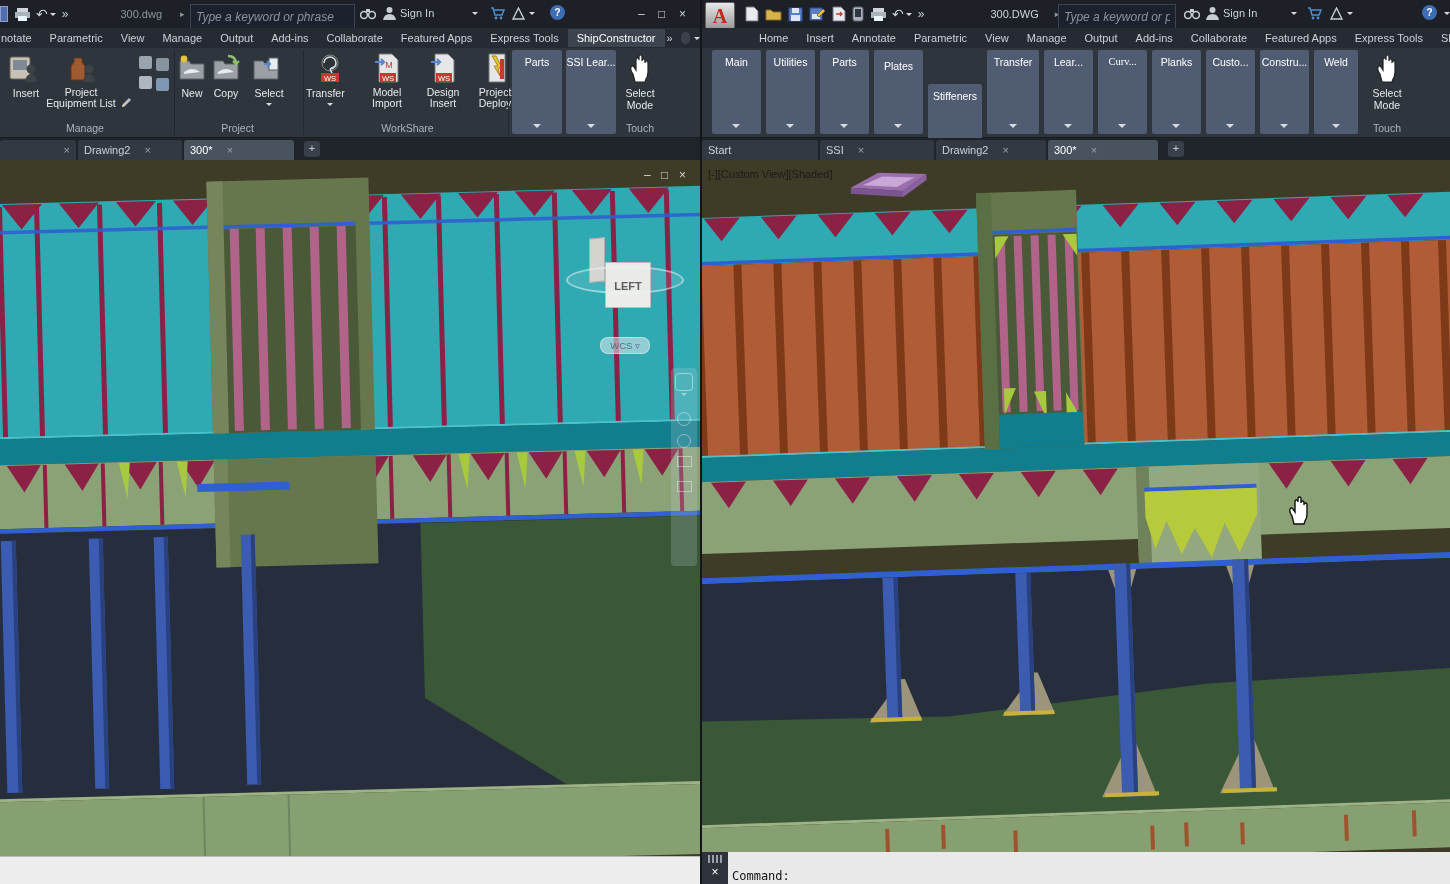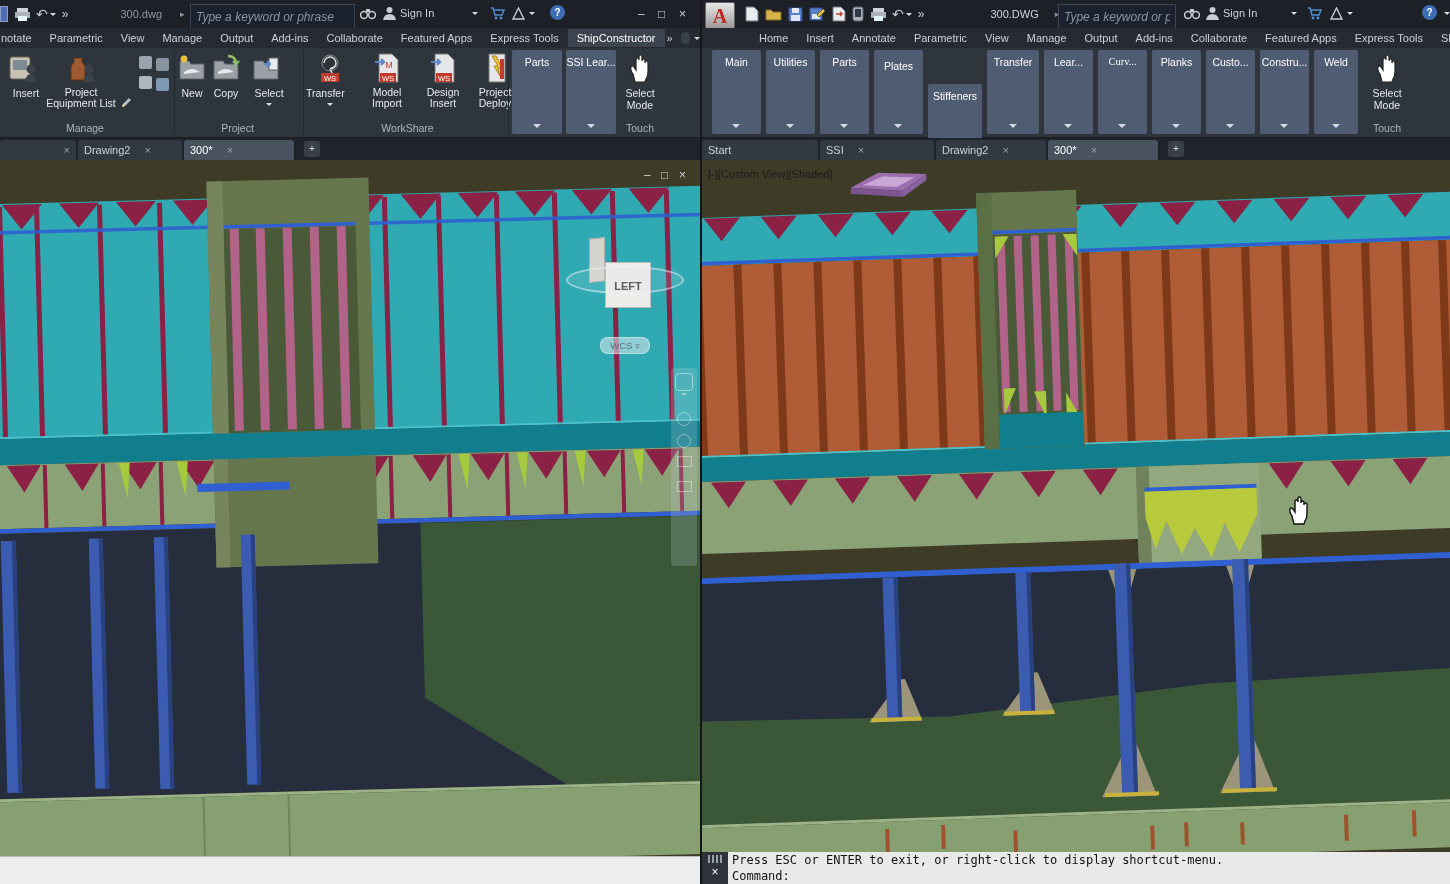--- a/index.html
+++ b/index.html
@@ -496,17 +496,16 @@
       <svg class="abs" style="left:584px;top:336px;" width="26" height="30" viewBox="0 0 26 30">
           <path d="M8 28 L6 20 Q3 16 4 13 Q5 11 7 13 L9 16 L9 6 Q9 4 10.5 4 Q12 4 12 6 L12 3 Q12 1 13.5 1 Q15 1 15 3 L15 7 Q15 5 16.5 5 Q18 5 18 7 L18 9 Q18 7 19.5 7 Q21 7 21 9 L21 18 Q21 22 19 25 L18 28 Z" fill="#fff" stroke="#111" stroke-width="1.4"></path>
         </svg>
     </div>
 
     <div class="abs" style="left:0;top:852px;width:750px;height:32px;background:#e9e9e9;">
       <div class="abs" style="left:0;top:0;width:26px;height:32px;background:#2e333b;">
         <div class="gripdots" style="margin:3px auto 0;"></div>
         <div style="color:#fff;text-align:center;font-size:12px;margin-top:2px;">×</div>
       </div>
-      <div class="cmd" style="position:absolute;left:30px;top:1px;">Press ESC or ENTER to exit, or right-click to display shortcut-menu.</div>
       <div class="cmd" style="position:absolute;left:30px;top:17px;">Command:</div>
     </div>
   </div>
 </div>
 
 </body></html>

